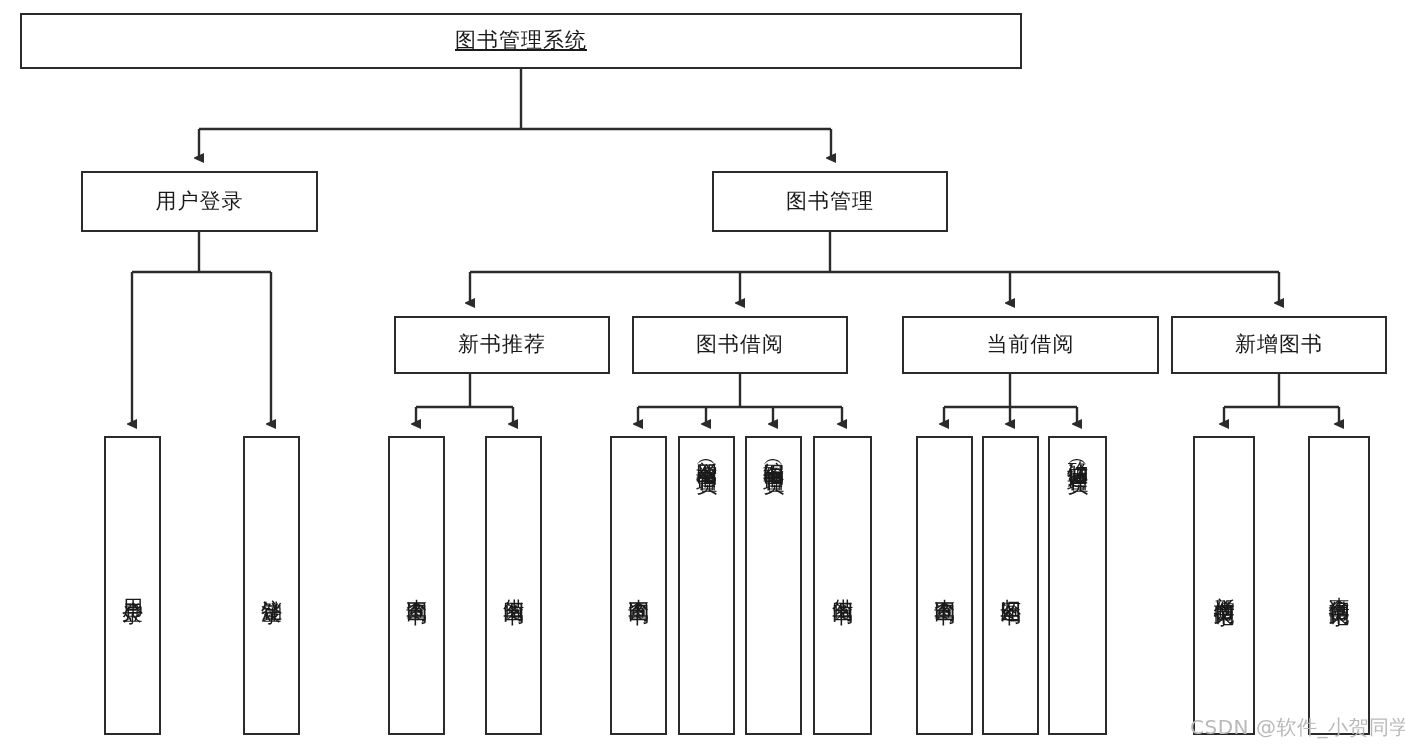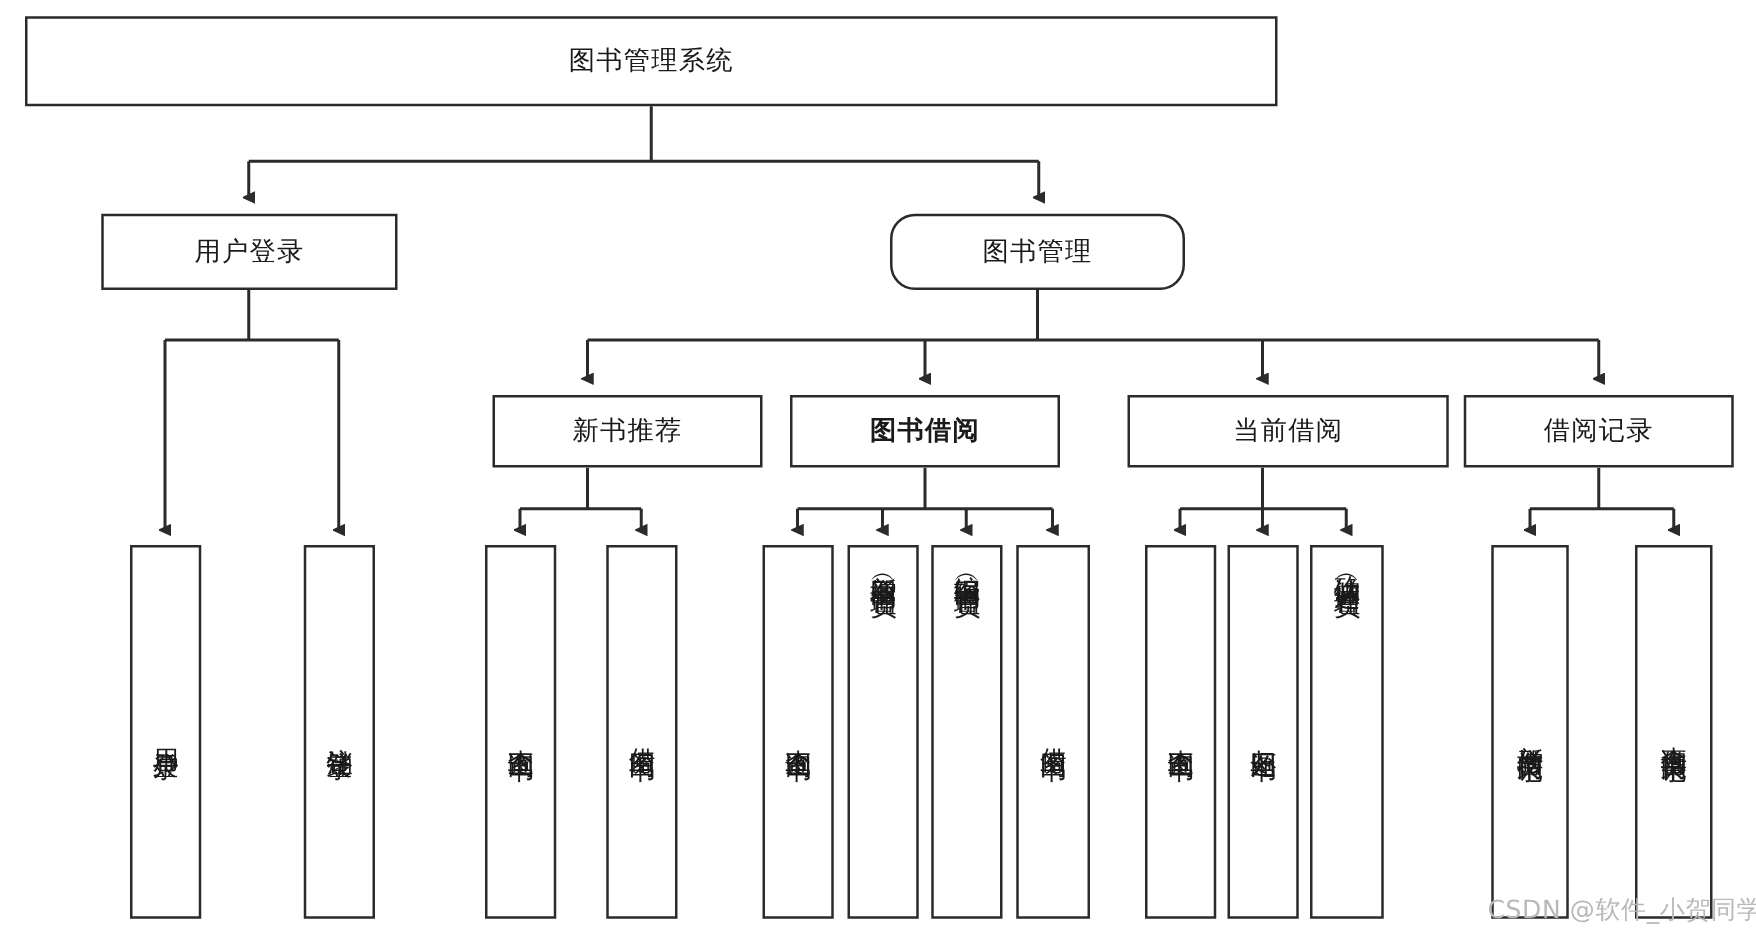--- a/index.html
+++ b/index.html
@@ -114,42 +114,42 @@
       <path d="M 1010 407 L 1010 424" marker-end="url(#arrow)"></path>
       <path d="M 1077 407 L 1077 424" marker-end="url(#arrow)"></path>
 
       <path d="M 1279 374 L 1279 407"></path>
       <path d="M 1224 407 L 1339 407"></path>
       <path d="M 1224 407 L 1224 424" marker-end="url(#arrow)"></path>
       <path d="M 1339 407 L 1339 424" marker-end="url(#arrow)"></path>
     </g>
   </svg>
 
-  <div class="node horiz" id="node-root" style="left: 20px; top: 13px; width: 1002px; height: 72px;">
+  <div class="node horiz" id="node-root" style="left: 20px; top: 13px; width: 1002px; height: 56px; text-decoration: underline;">
     <span>图书管理系统</span>
   </div>
 
   <div class="node horiz" id="node-user-login" style="left: 81px; top: 171px; width: 237px; height: 61px;">
     <span>用户登录</span>
   </div>
-  <div class="node horiz" id="node-book-manage" style="left: 712px; top: 171px; width: 236px; height: 61px; border-radius: 20px;">
+  <div class="node horiz" id="node-book-manage" style="left: 712px; top: 171px; width: 236px; height: 61px;">
     <span>图书管理</span>
   </div>
 
   <div class="node horiz" id="node-new-book-recommend" style="left: 362px; top: 316px; width: 216px; height: 58px; margin-left: 32px;">
     <span>新书推荐</span>
   </div>
-  <div class="node horiz" id="node-book-borrow" style="left: 632px; top: 316px; width: 216px; height: 58px; font-weight: bold;">
+  <div class="node horiz" id="node-book-borrow" style="left: 632px; top: 316px; width: 216px; height: 58px;">
     <span>图书借阅</span>
   </div>
   <div class="node horiz" id="node-current-borrow" style="left: 902px; top: 316px; width: 257px; height: 58px;">
     <span>当前借阅</span>
   </div>
   <div class="node horiz" id="node-borrow-record" style="left: 1171px; top: 316px; width: 216px; height: 58px;">
-    <span>借阅记录</span>
+    <span>新增图书</span>
   </div>
 
   <div class="node vert center" id="leaf-user-login" style="left: 104px; top: 436px; width: 57px; height: 299px;">
     <span>用户登录</span>
   </div>
   <div class="node vert center" id="leaf-user-logout" style="left: 243px; top: 436px; width: 57px; height: 299px;">
     <span>注销登录</span>
   </div>
   <div class="node vert center" id="leaf-query-book-rec" style="left: 388px; top: 436px; width: 57px; height: 299px;">
     <span>查询图书</span>

